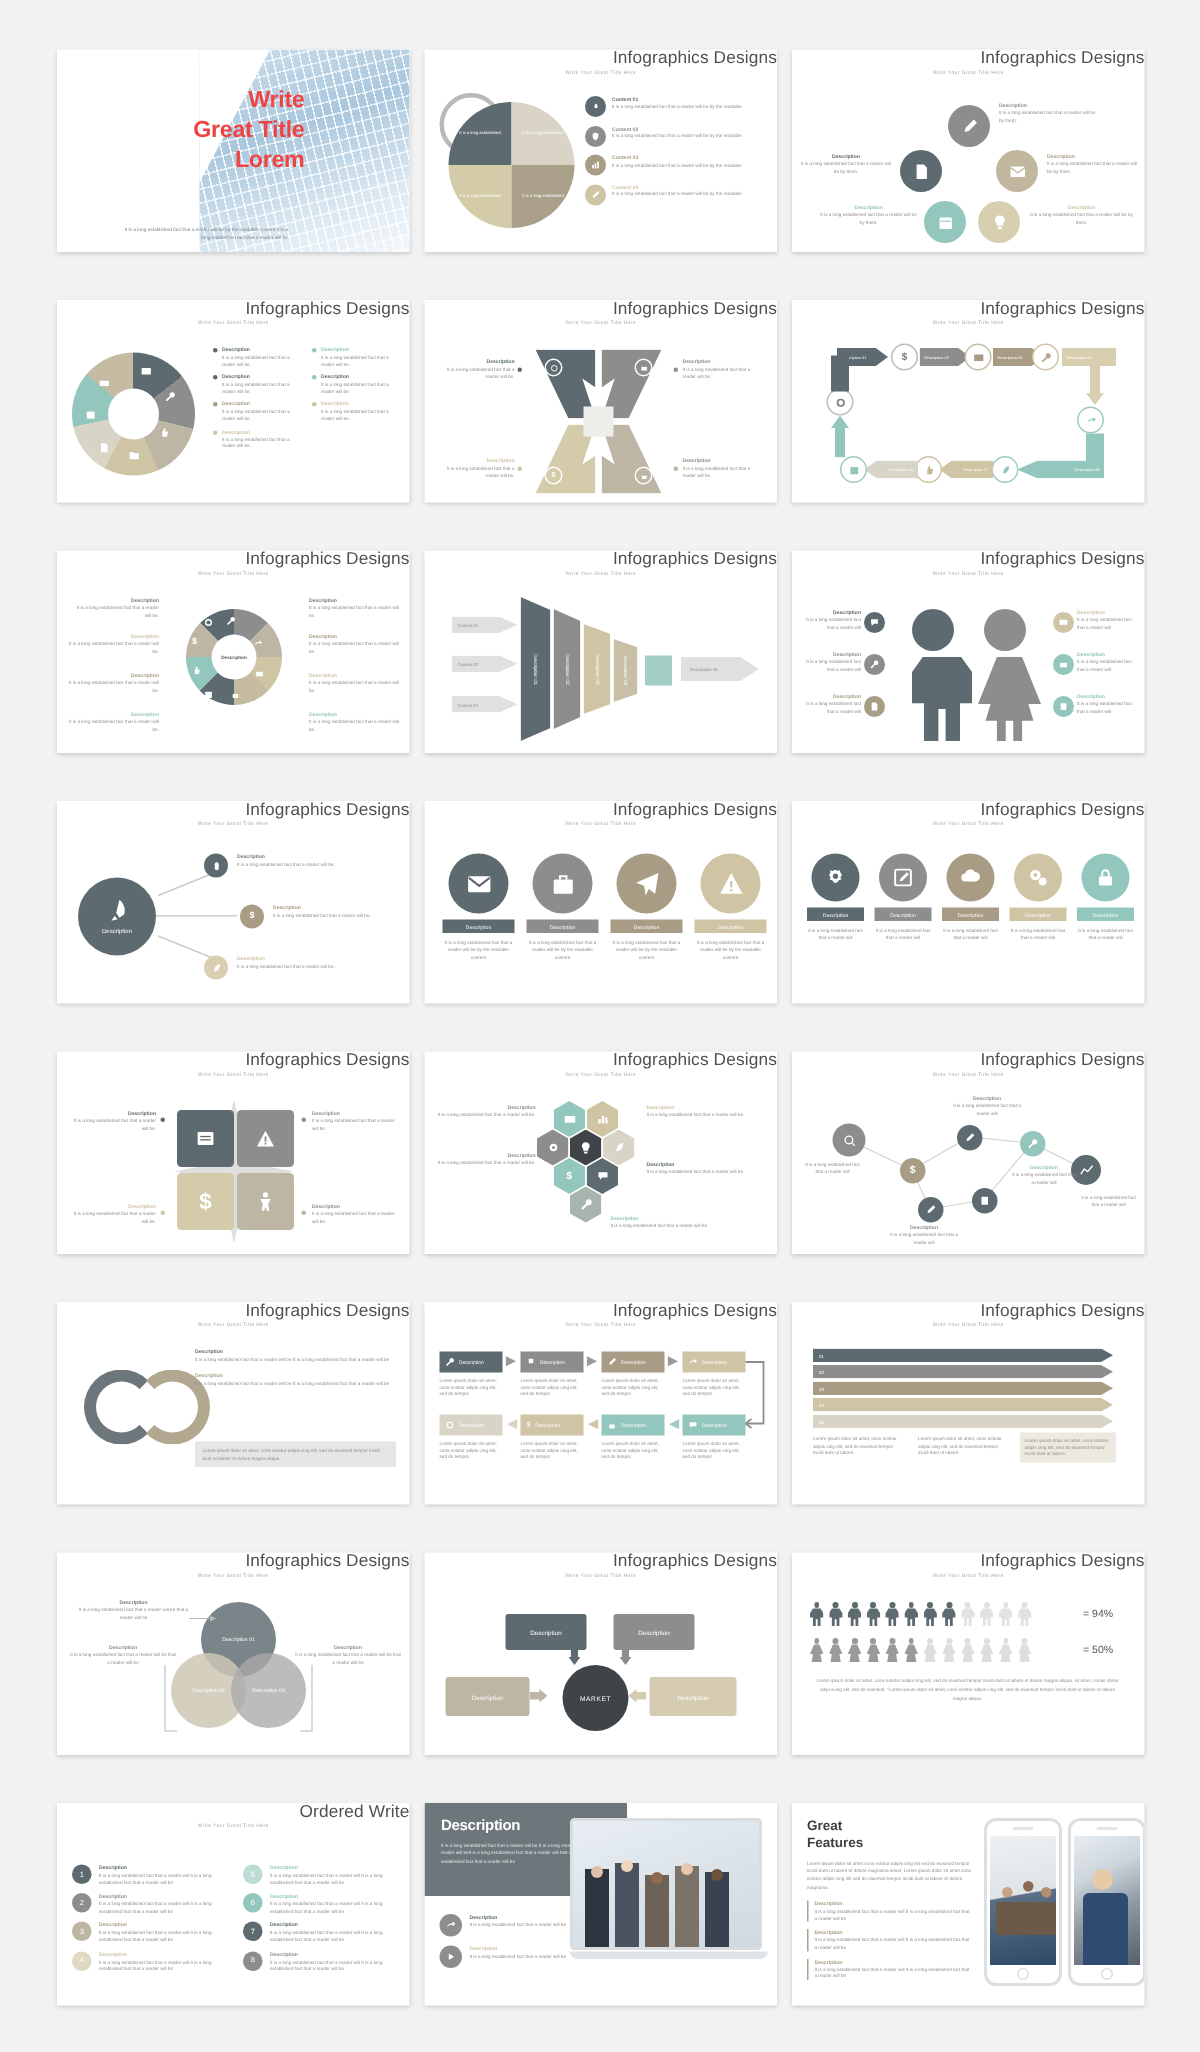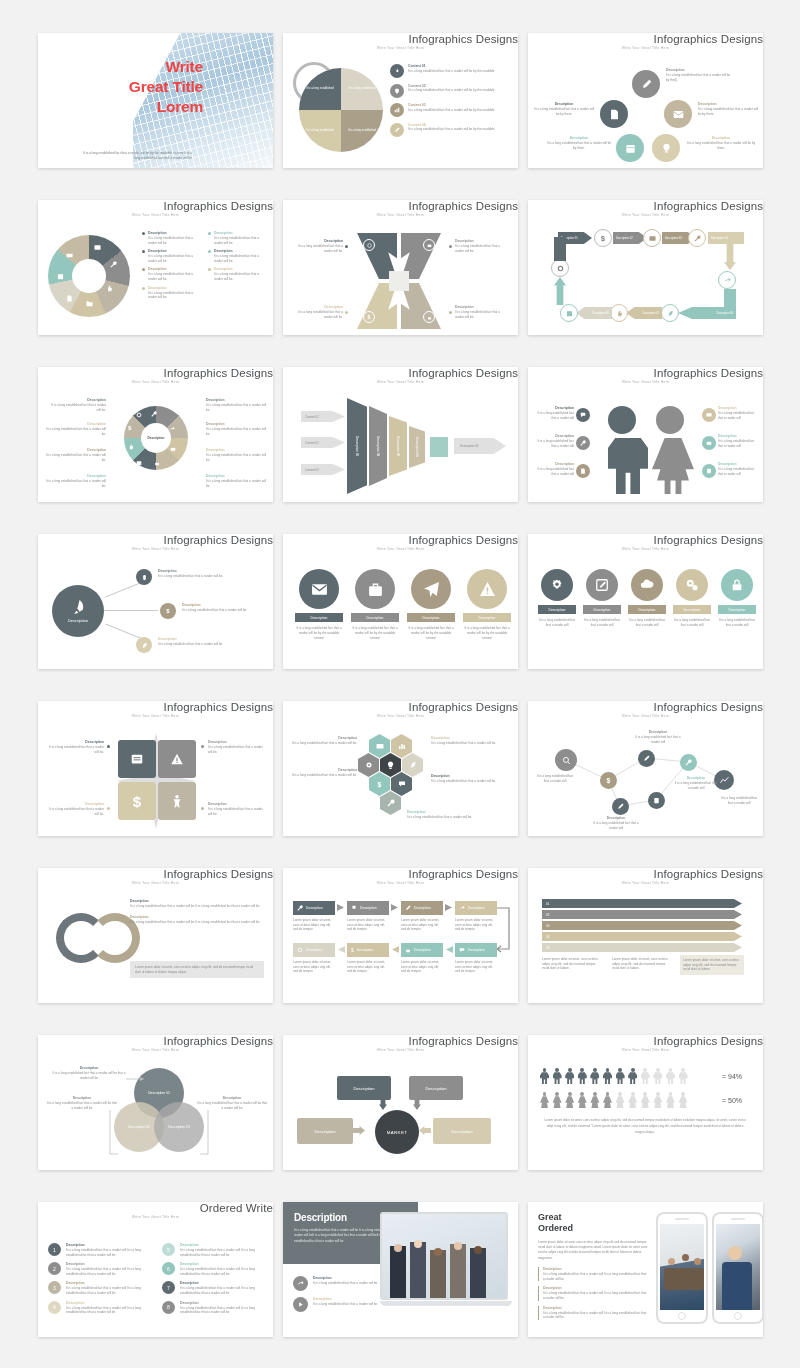--- a/index.html
+++ b/index.html
@@ -1384,21 +1384,21 @@
         <div style="position:absolute;left:92px;bottom:44px;width:8px;height:8px;border-radius:50%;background:#6e5139"></div>
       </div>
       <div class="base"></div>
     </div>
   </div>
 
   <div class="slide">
     <div style="position:absolute;left:10px;top:10px;width:110px">
       <div style="font-size:9px;font-weight:bold;color:#3d4043;line-height:1.25">
         <div>Great</div>
-        <div>Ordered</div>
+        <div>Features</div>
       </div>
       <div class="t" style="margin-top:5px;line-height:1.75">Lorem ipsum dolor sit amet cons ectetur adipis cing elit sed do eiusmod tempor incidi dunt ut labore et dolore magnama smod. Lorem ipsum dolor sit amet cons ectetur adipis cing elit sed do eiusmod tempor incidi dunt ut labore et dolore magnamo.</div>
       <div style="border-left:1.6px solid #a9a28c;padding-left:4px;margin-top:6px">
           <div class="h c3">Description</div>
           <div class="t">It is a long established fact that a reader will It is a long established fact that a reader will be</div>
         </div>
       <div style="border-left:1.6px solid #a9a28c;padding-left:4px;margin-top:5px">
           <div class="h c3">Description</div>
           <div class="t">It is a long established fact that a reader will It is a long established fact that a reader will be</div>
         </div>

